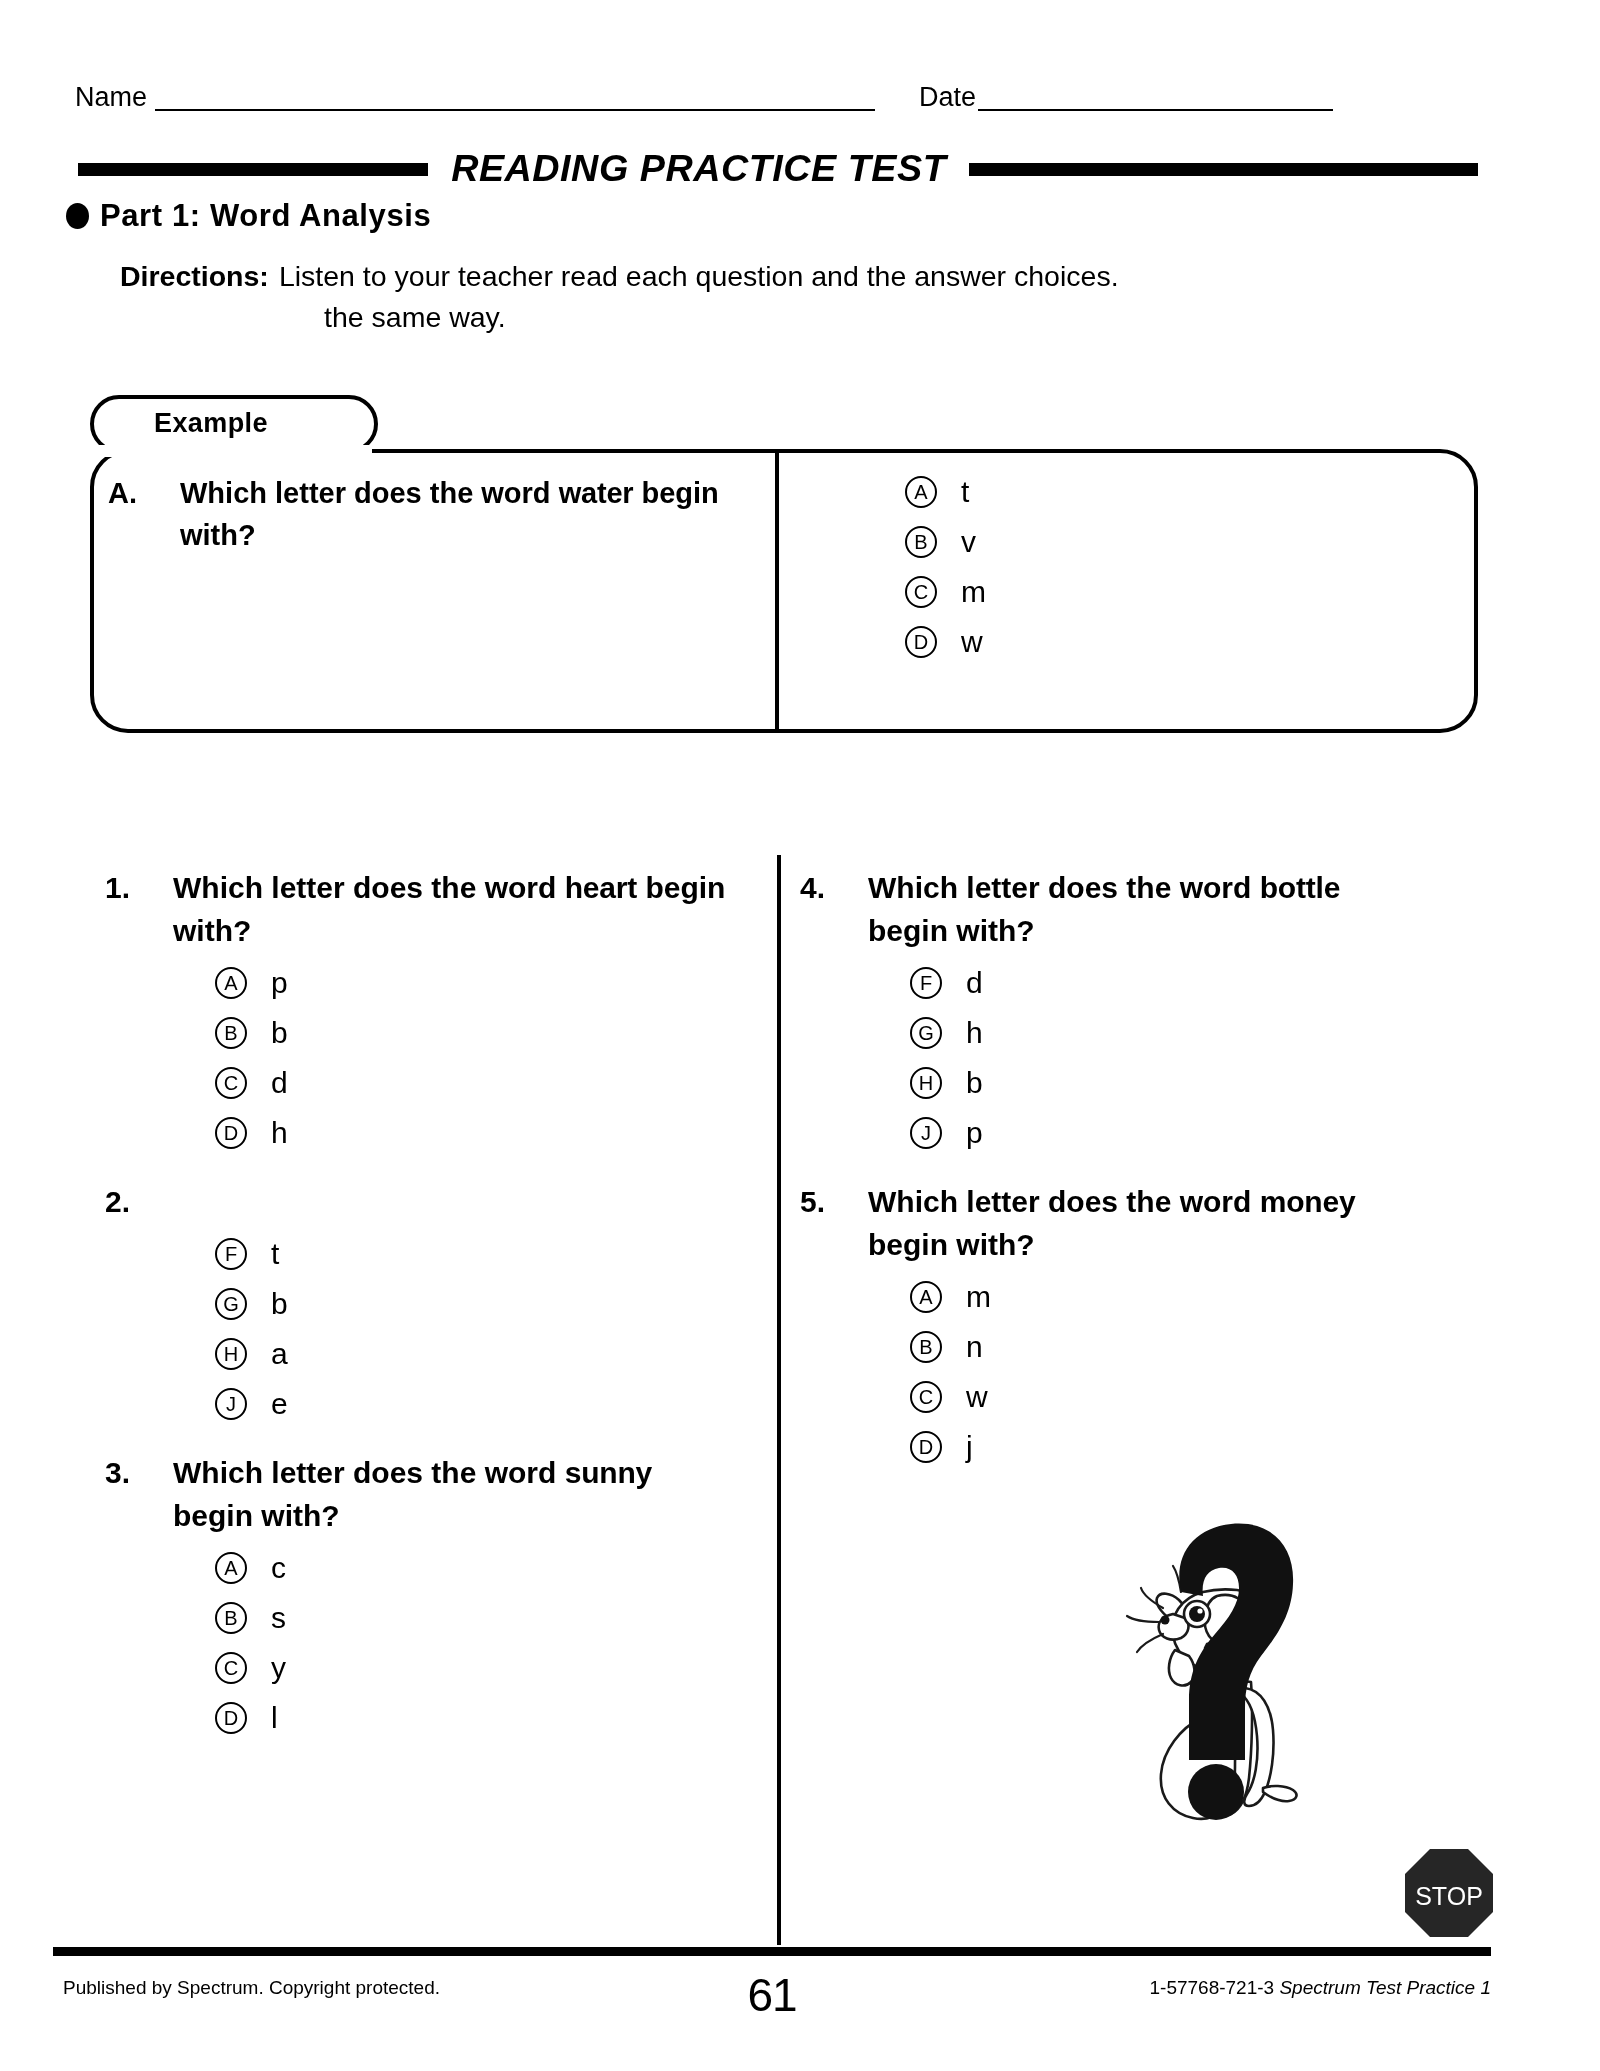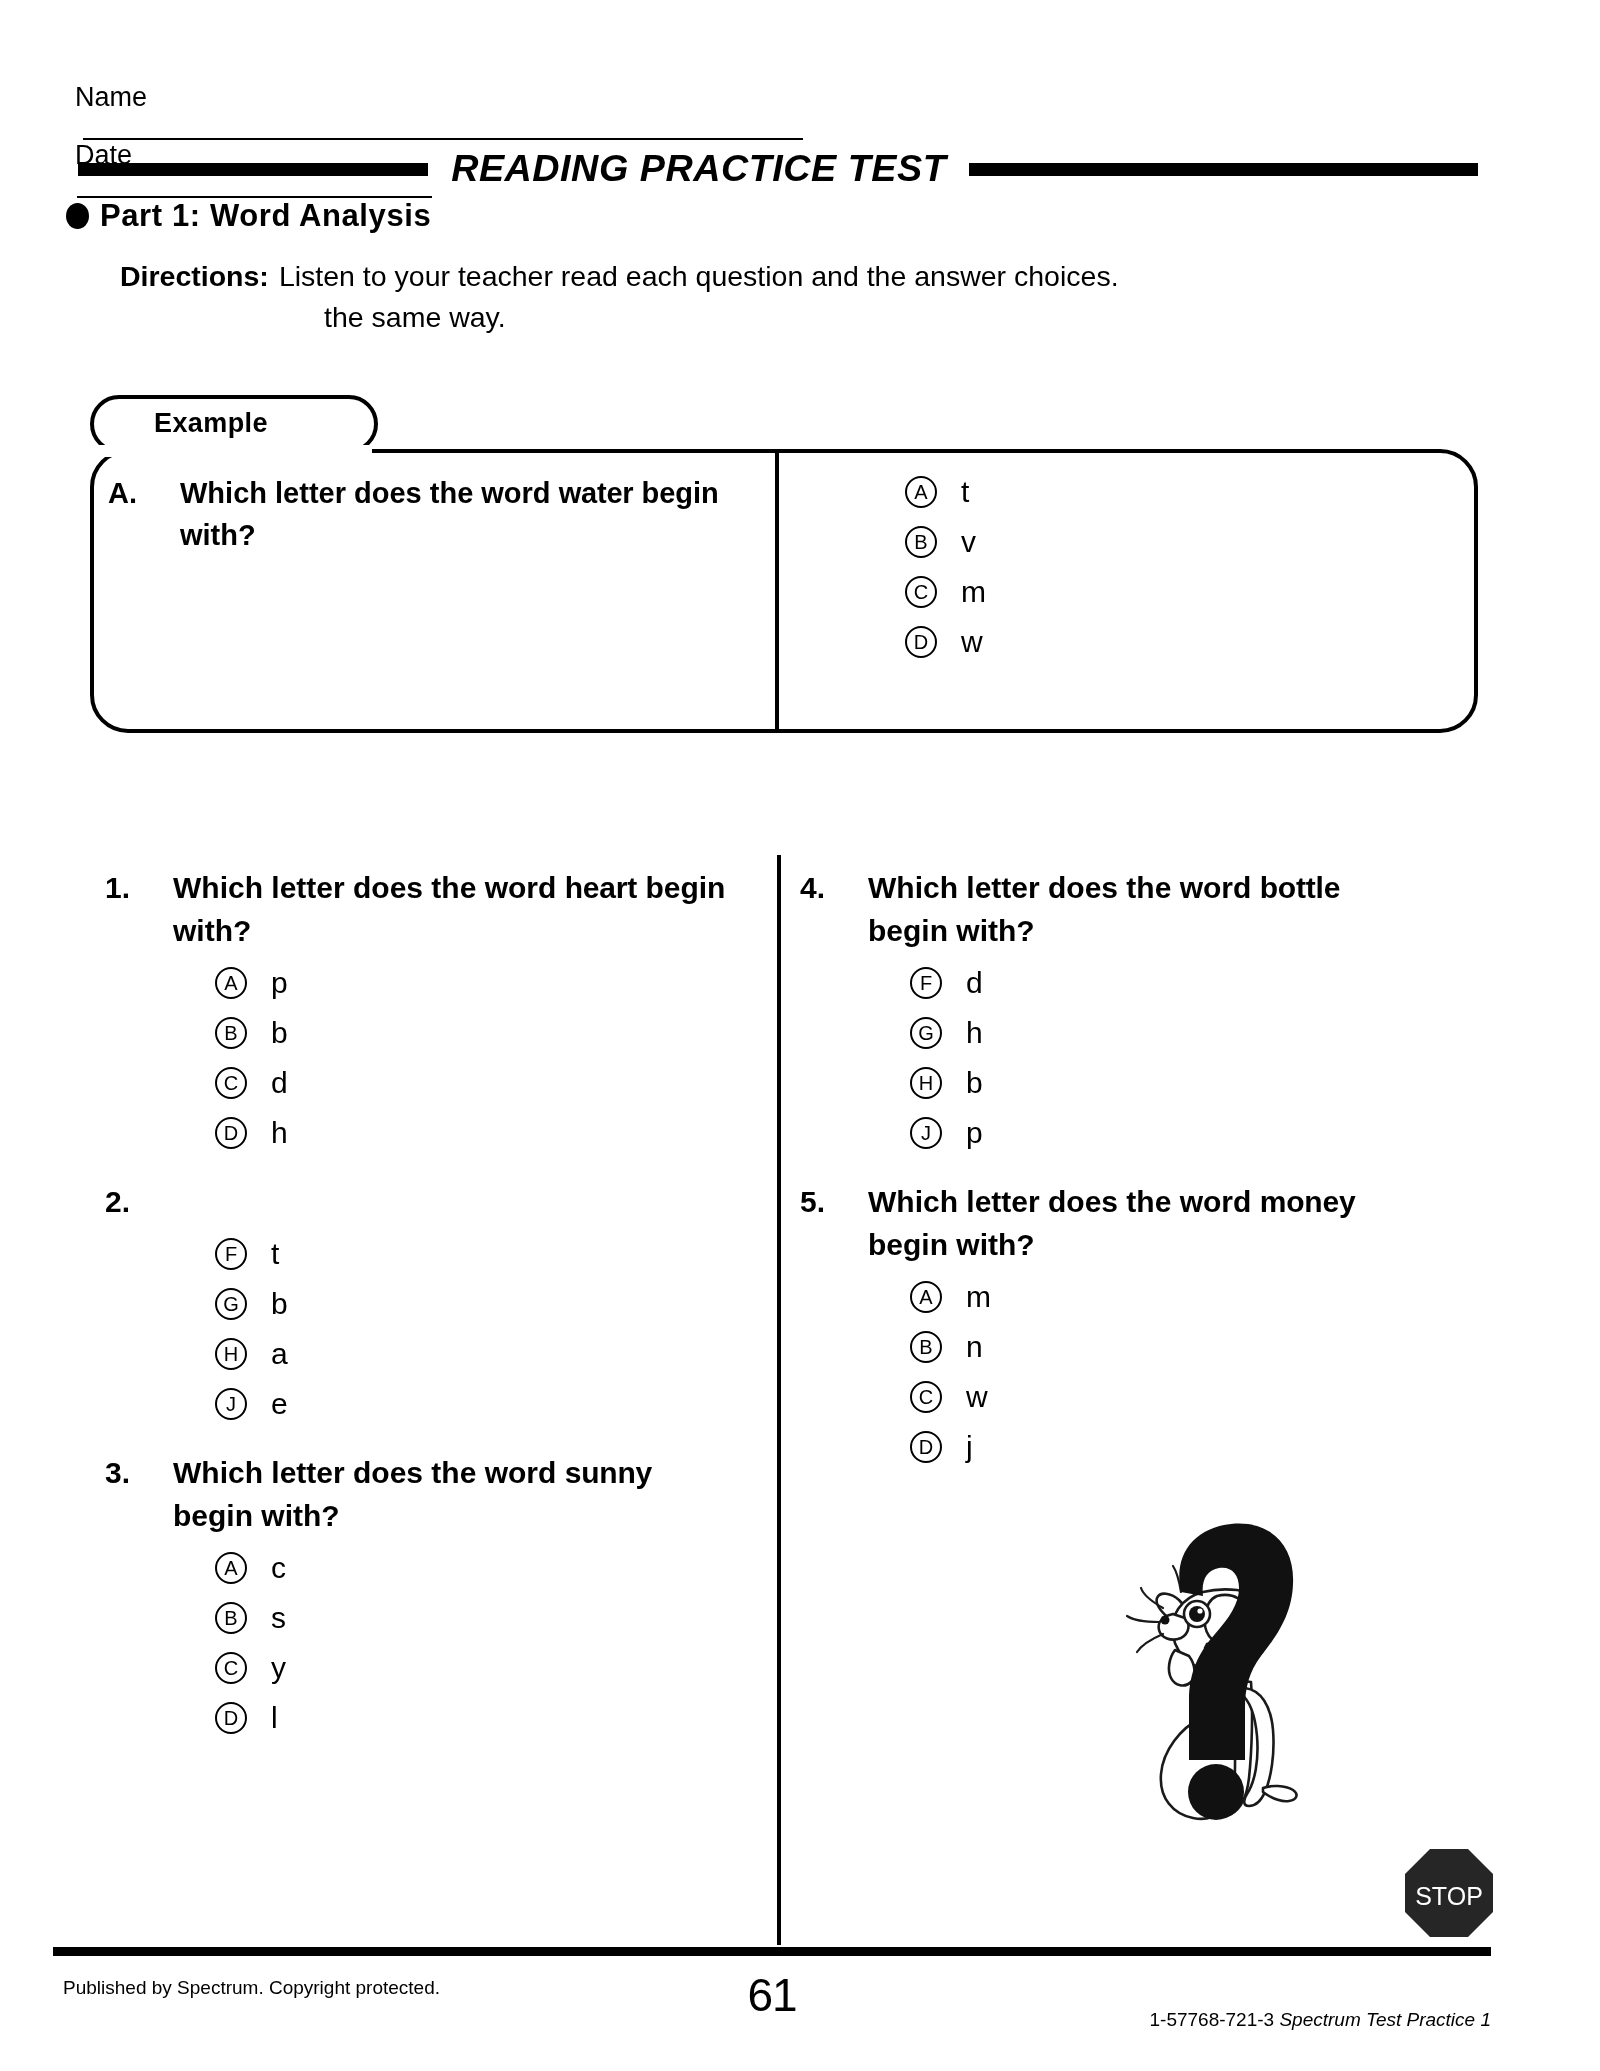--- a/index.html
+++ b/index.html
@@ -15,22 +15,21 @@
     overflow: hidden;
   }
 
   
   .namedate {
     position: absolute;
     left: 75px;
     top: 82px;
     width: 1405px;
     display: flex;
-    align-items: flex-start;
-    flex-direction: column;
+    align-items: center;
   }
   .nd-label {
     font-size: 27px;
     line-height: 30px;
     white-space: nowrap;
     padding-bottom: 2px;
   }
   .nd-rule {
     border-bottom: 2.5px solid #000;
     height: 26px;
@@ -287,21 +286,20 @@
     text-align: center;
     font-size: 46px;
     letter-spacing: -1px;
   }
   .footer-right {
     position: absolute;
     right: 0;
     top: 9px;
     font-size: 19px;
     white-space: nowrap;
-    margin-top: 32px;
   }
   .footer-right .isbn { font-style: normal; }
   .footer-right .prod { font-style: italic; }
 </style>
 </head>
 <body>
 
 <div class="namedate">
   <span class="nd-label">Name</span>
   <span class="nd-rule name"></span>

